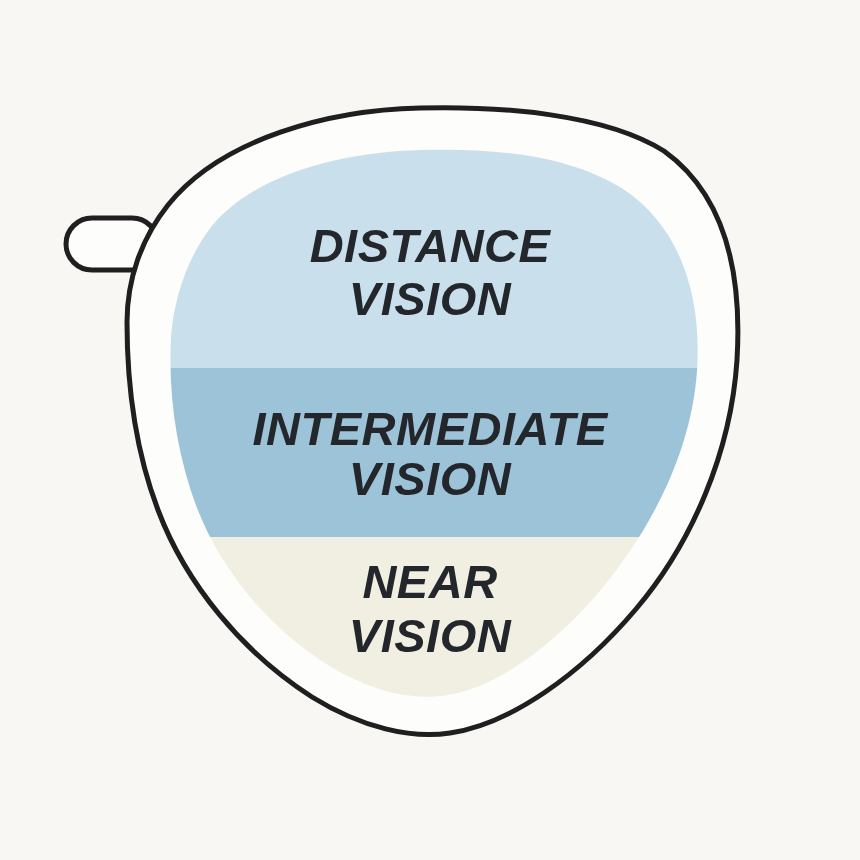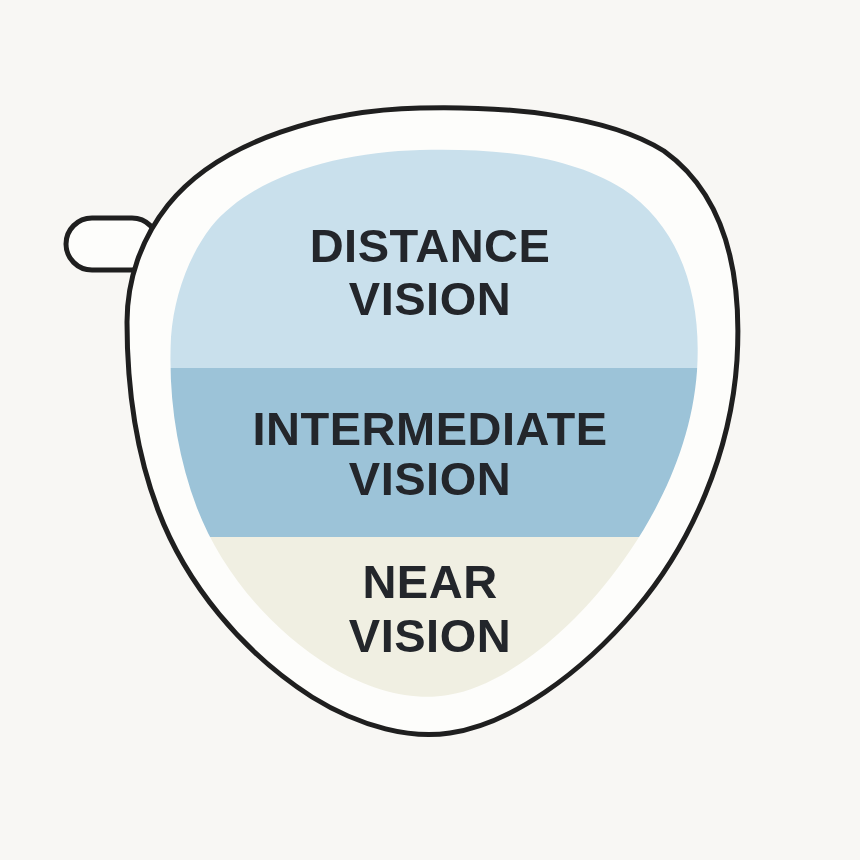--- a/index.html
+++ b/index.html
@@ -8,20 +8,21 @@
     width: 860px;
     height: 860px;
     overflow: hidden;
     background: #f8f7f4;
     font-family: "Liberation Sans", sans-serif;
   }
   .stage {
     position: relative;
     width: 860px;
     height: 776px;
+    font-style: italic;
   }
   svg { display: block; }
   .zone-label {
     font-family: "Liberation Sans", "DejaVu Sans", sans-serif;
     font-weight: 700;
     font-size: 47px;
     letter-spacing: 0.5px;
     text-anchor: middle;
   }
 </style>

